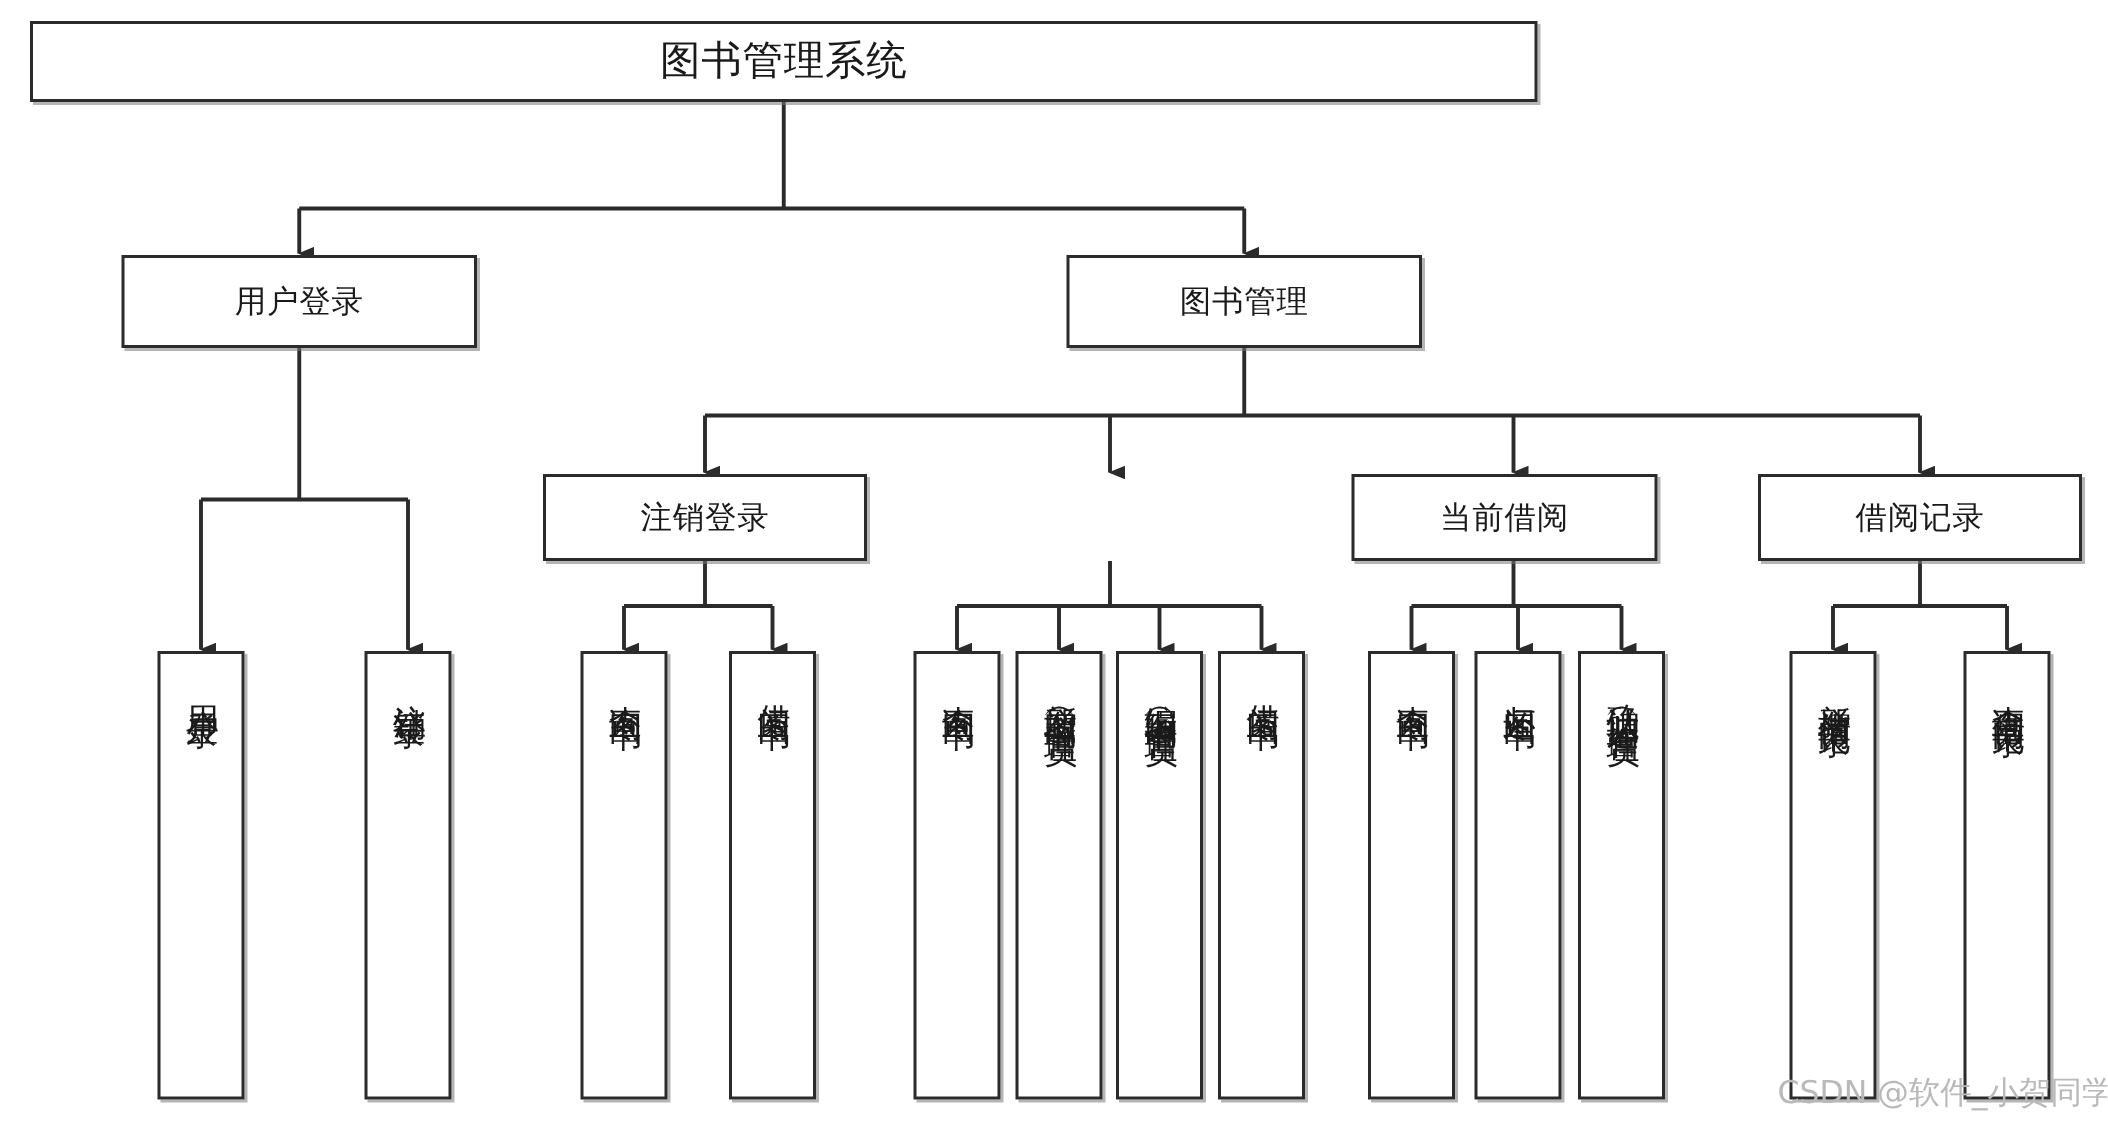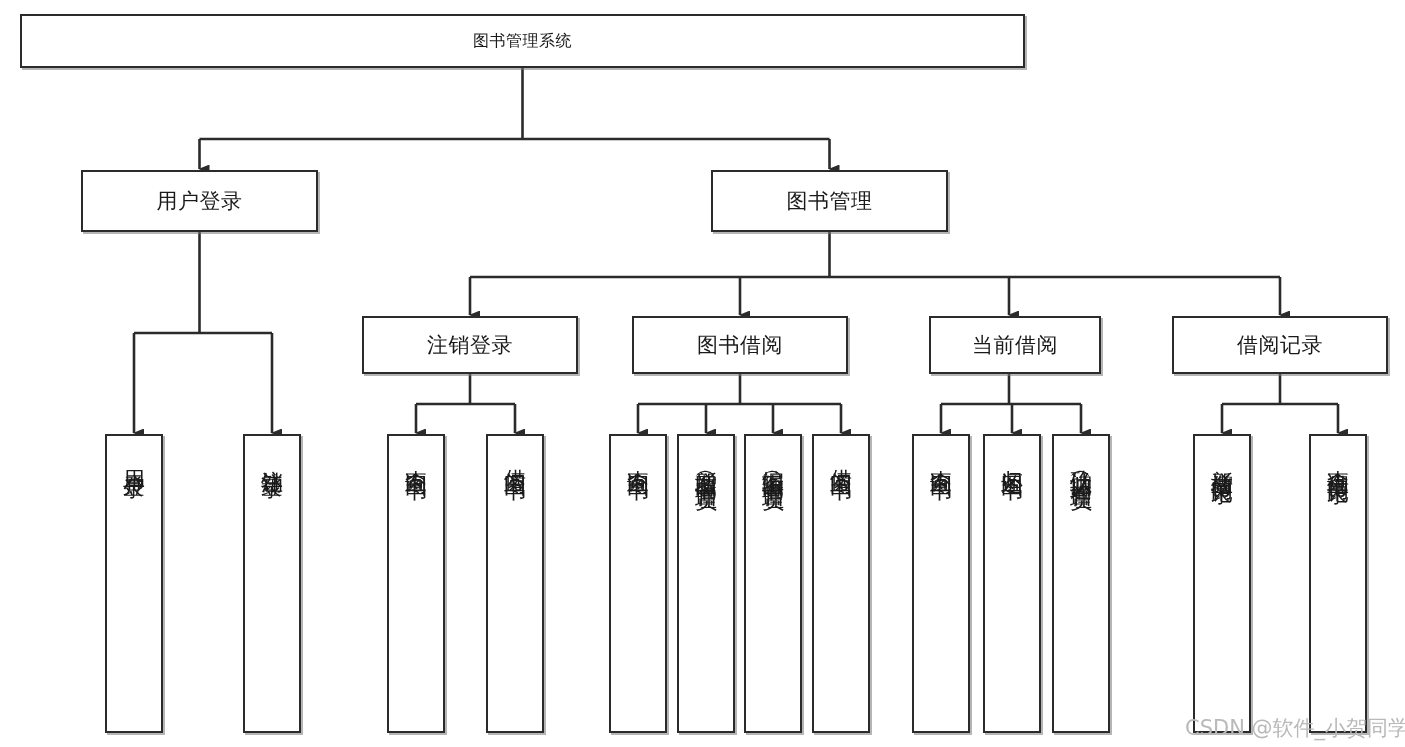--- a/index.html
+++ b/index.html
@@ -42,21 +42,21 @@
     text-align: center;
     line-height: 1.15;
     letter-spacing: 0.5px;
   }
   
   .node.h .lbl {
     font-size: 21px;
     white-space: nowrap;
   }
   .node.root .lbl {
-    font-size: 16px;
+    font-size: 27px;
   }
   
   .node.v {
     align-items: flex-start;
     justify-content: center;
     padding-top: 16px;
   }
   .node.v .lbl {
     writing-mode: vertical-rl;
     text-orientation: upright;
@@ -128,24 +128,21 @@
   <div class="node h" style="left: 81px; top: 170px; width: 237px; height: 62px;">
     <span class="lbl">用户登录</span>
   </div>
   <div class="node h" style="left: 711px; top: 170px; width: 237px; height: 62px; align-items: center;">
     <span class="lbl">图书管理</span>
   </div>
 
   <div class="node h" style="left: 362px; top: 316px; width: 216px; height: 58px;">
     <span class="lbl">注销登录</span>
   </div>
-  <div class="node h" style="left: 632px; top: 316px; width: 216px; height: 58px;">
-    <span class="lbl">图书借阅</span>
-  </div>
-  <div class="node h" style="left: 901px; top: 316px; width: 172px; height: 58px; margin-left: 28px;">
+  <div class="node h" style="left: 901px; top: 316px; width: 204px; height: 58px;">
     <span class="lbl">当前借阅</span>
   </div>
   <div class="node h" style="left: 1172px; top: 316px; width: 216px; height: 58px;">
     <span class="lbl">借阅记录</span>
   </div>
 
   <div class="node v" style="left: 105px; top: 434px; width: 58px; height: 299px;">
     <span class="lbl">用户登录</span>
   </div>
   <div class="node v" style="left: 243px; top: 434px; width: 58px; height: 299px;">

